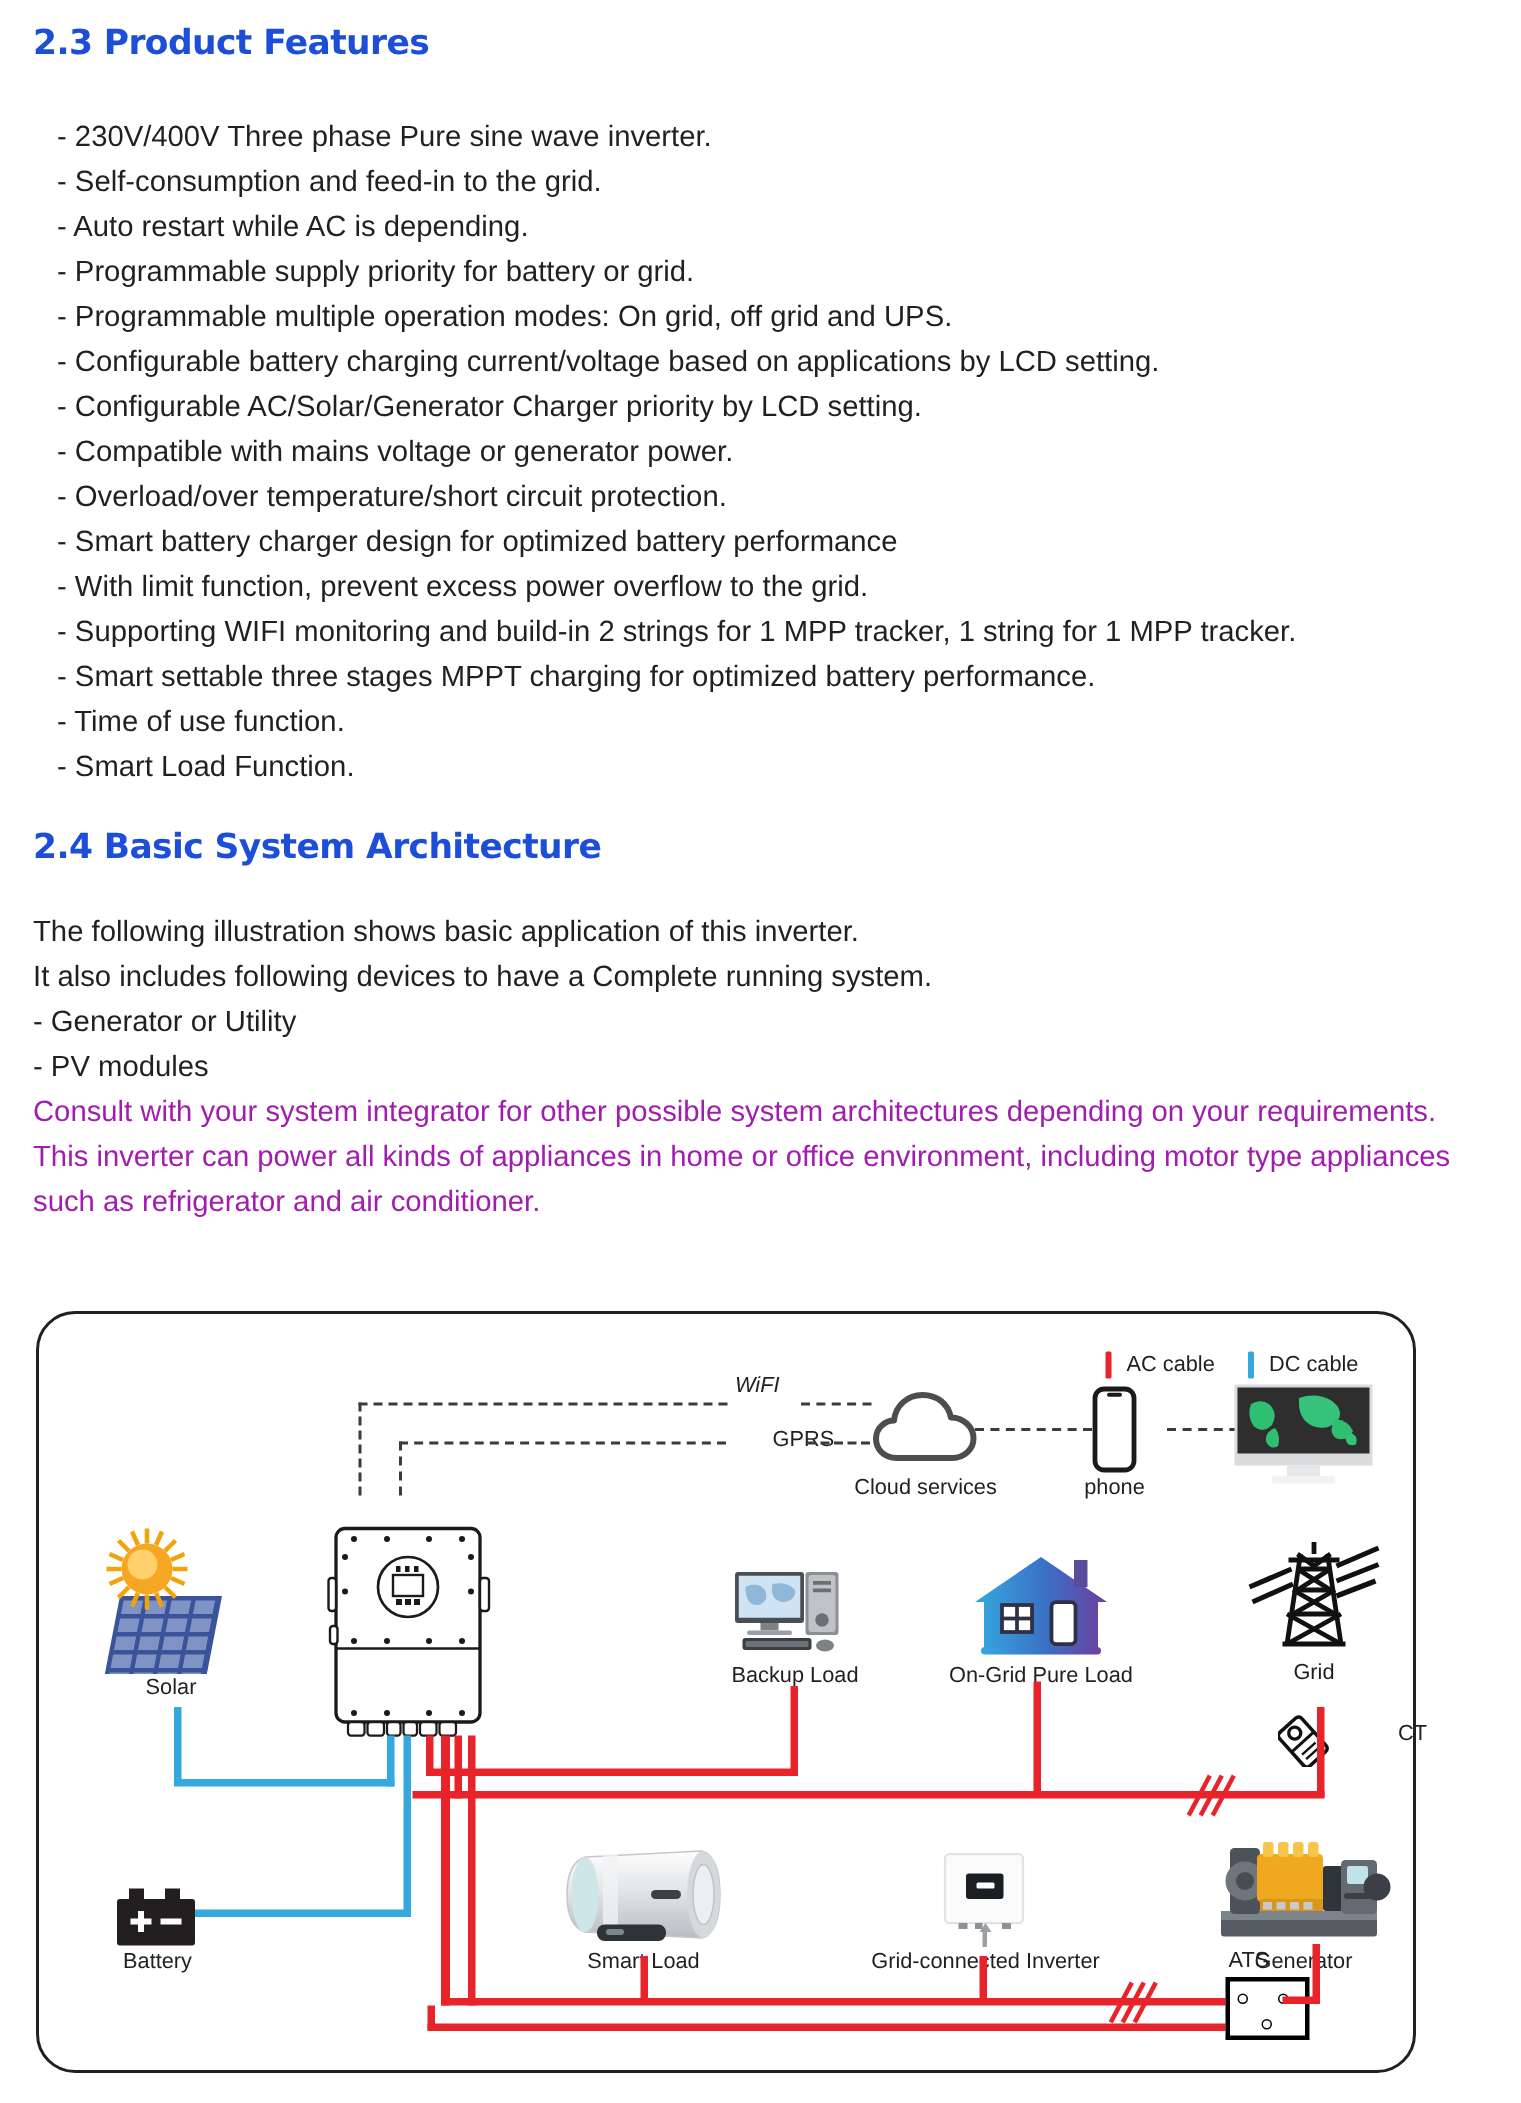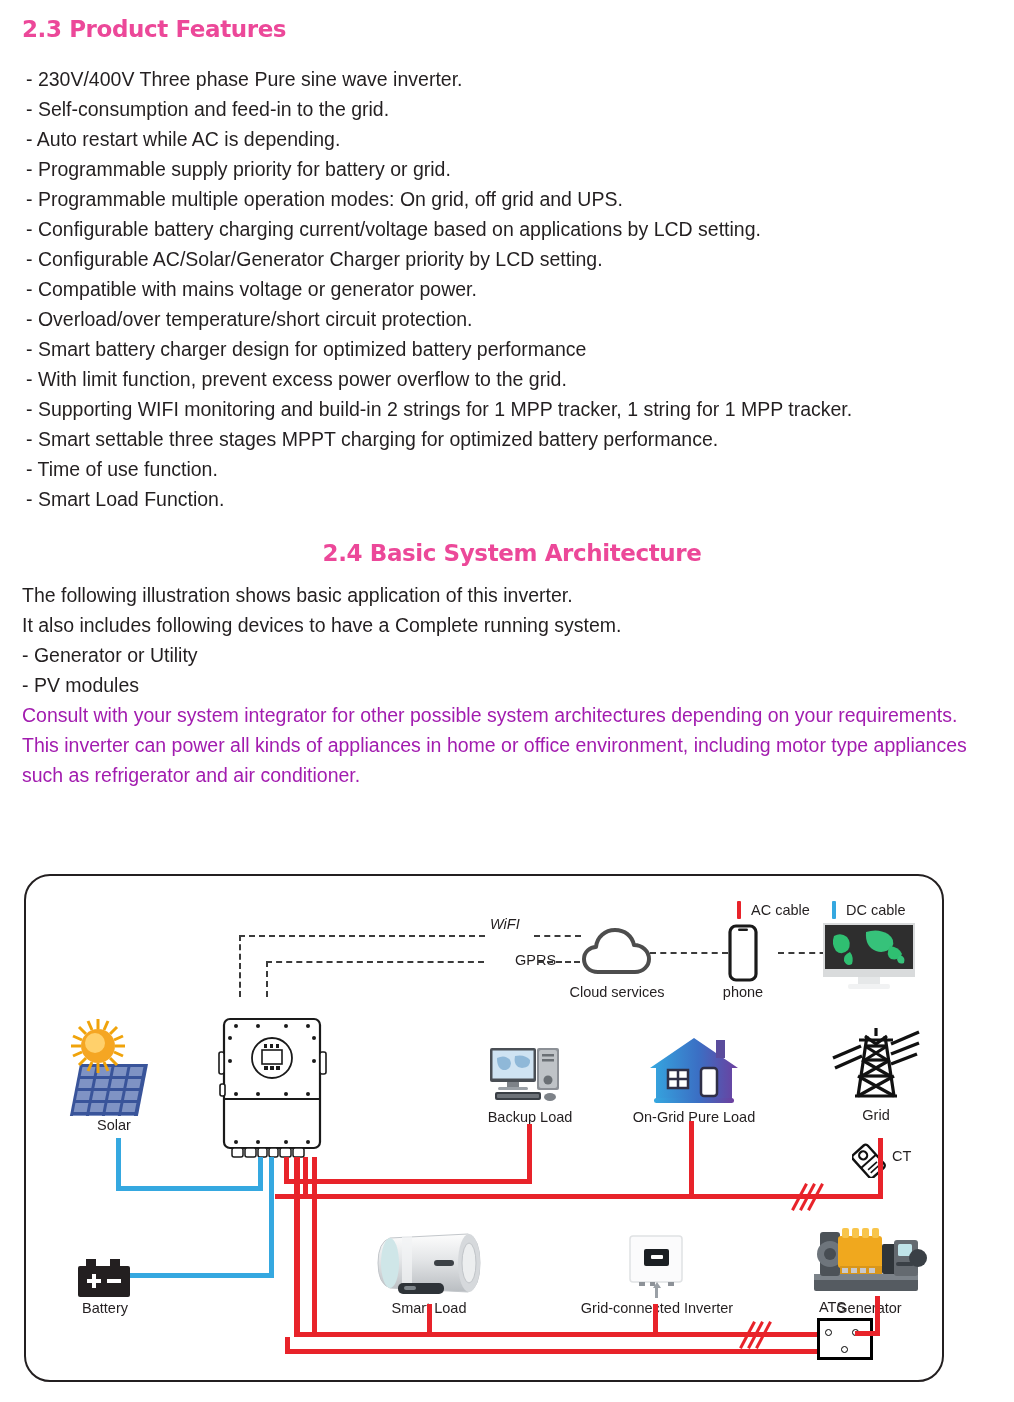--- a/index.html
+++ b/index.html
@@ -25,39 +25,39 @@
     position: absolute;
     left: 22px;
     top: 0;
     width: 980px;
   }
   h2.section-heading {
     font-family: "DejaVu Sans", sans-serif;
     font-size: 23px;
     font-weight: bold;
     letter-spacing: -0.4px;
-    color: #ec4899;
+    color: #1d4ed8;
     margin: 0;
   }
   #heading-features { margin-top: 16px; }
   .feature-list {
-    margin: 4px;
+    margin: 16px;
     padding: 0;
     list-style: none;
   }
   .feature-list li,
   .para-line {
     font-size: 19.5px;
     line-height: 30px;
     color: #231f20;
     white-space: nowrap;
   }
   .block-gap-after-h2 { height: 18px; }
   #arch-block { margin-top: 26px; }
-  #arch-heading { margin-bottom: 14px; text-align: center; }
+  #arch-heading { margin-bottom: 28px; }
   .para-wrap {
     font-size: 19.5px;
     line-height: 30px;
     color: #a21caf;
     white-space: normal;
     width: 975px;
   }
 
   
   .diagram {
@@ -412,21 +412,21 @@
       <svg width="36" height="36" viewBox="0 0 36 36">
         <g transform="rotate(-42 18 18)">
           <rect x="6" y="3" width="20" height="30" rx="3" fill="#ffffff" stroke="#111" stroke-width="2.4"></rect>
           <line x1="6" y1="18" x2="26" y2="18" stroke="#111" stroke-width="2"></line>
           <line x1="10" y1="24" x2="22" y2="24" stroke="#111" stroke-width="1.6"></line>
           <line x1="10" y1="28" x2="22" y2="28" stroke="#111" stroke-width="1.6"></line>
           <circle cx="16" cy="10" r="4" fill="none" stroke="#111" stroke-width="2.2"></circle>
         </g>
       </svg>
     </div>
-    <div class="dg-label" style="left:866px; top:272px;">CT</div>
+    <div class="dg-label" style="left:906px; top:272px;">CT</div>
 
     <div class="dg" style="left:342px; top:356px; width:122px; height:66px;">
       <svg width="122" height="66" viewBox="0 0 122 66">
         <defs>
           <linearGradient id="boilerG" x1="0" y1="0" x2="0" y2="1">
             <stop offset="0%" stop-color="#fdfdfd"></stop>
             <stop offset="45%" stop-color="#e3e5e7"></stop>
             <stop offset="100%" stop-color="#b9bdc1"></stop>
           </linearGradient>
         </defs>

